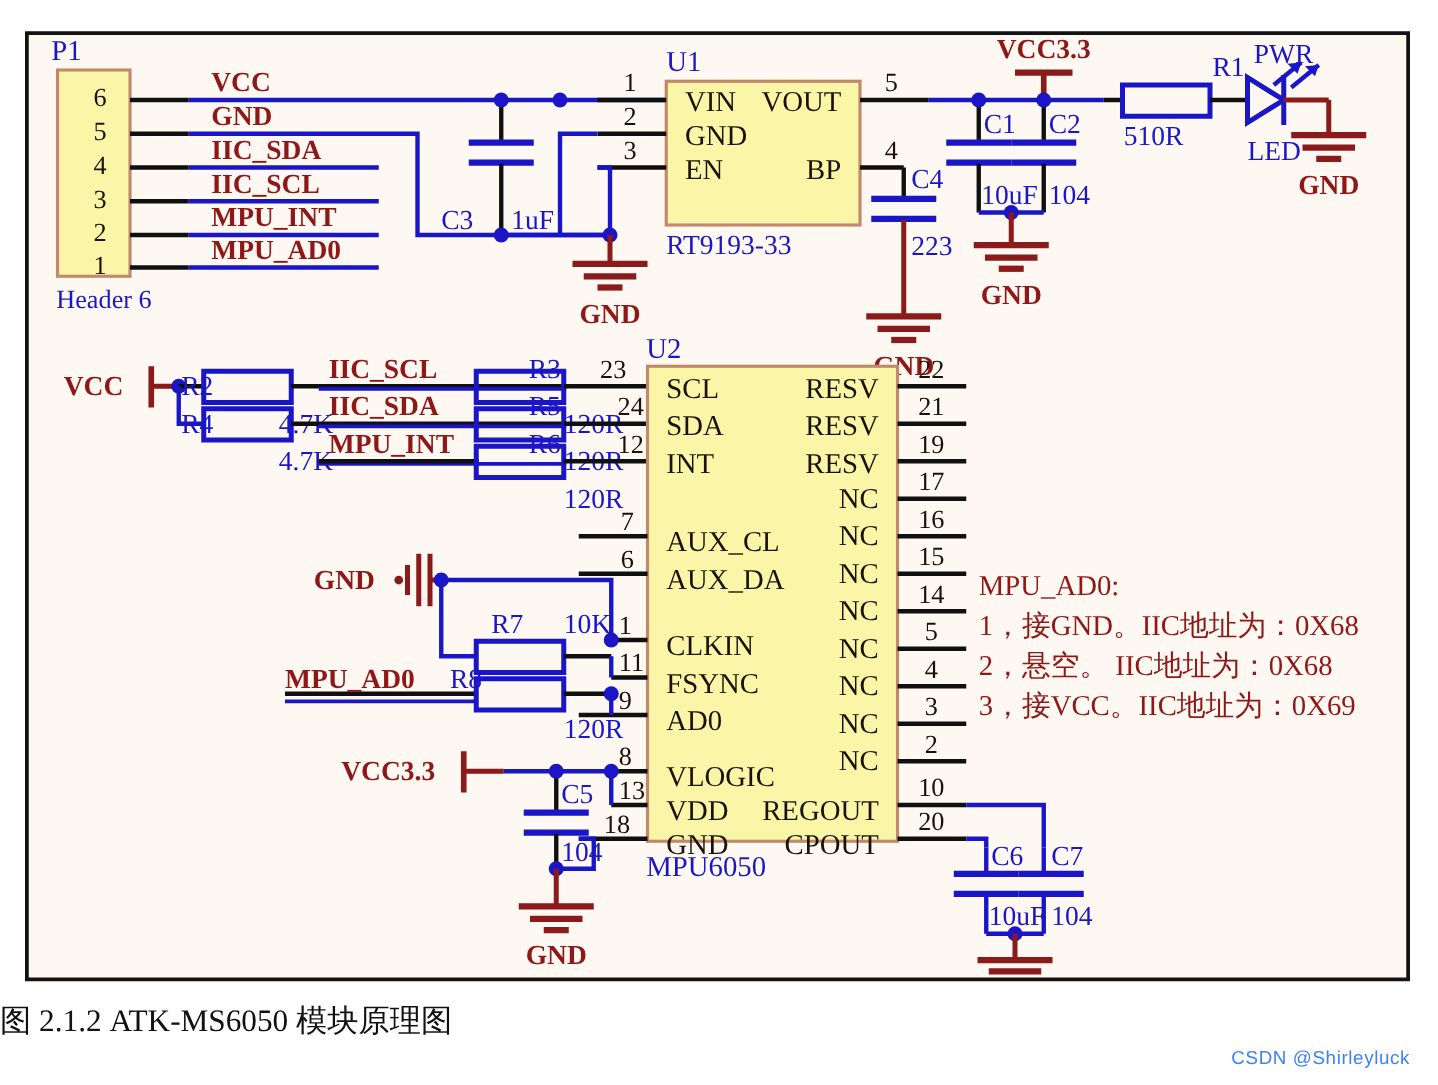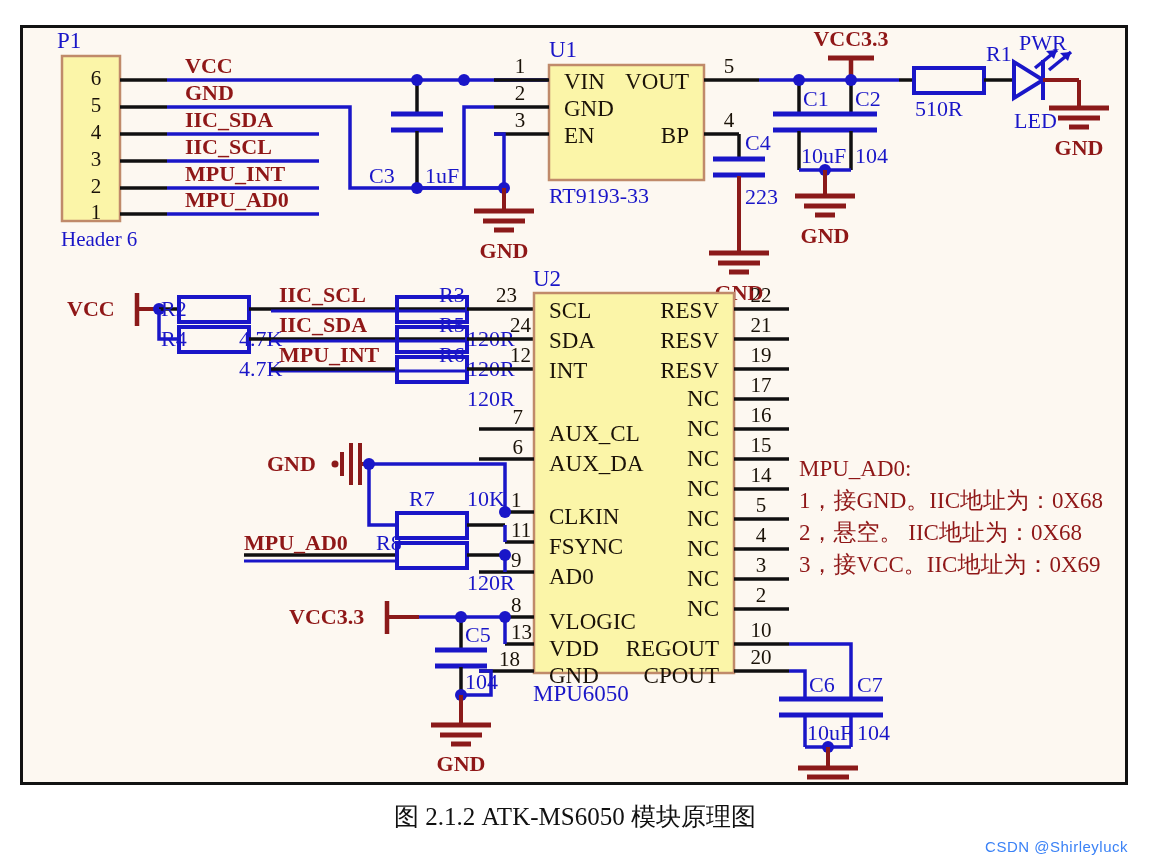--- a/index.html
+++ b/index.html
@@ -1,25 +1,25 @@
 <!DOCTYPE html>
 <html><head>
 <meta charset="utf-8">
 <style>
   html,body{margin:0;padding:0;background:#ffffff;}
   body{width:1150px;height:868px;font-family:"Liberation Serif",serif;}
   #root{position:relative;width:1150px;height:868px;background:#ffffff;}
   #sheet{position:absolute;left:20px;top:25px;width:1108px;height:760px;
-         background:#fdf8f1;border:3px solid #121212;box-sizing:border-box;padding-left:16px;}
+         background:#fdf8f1;border:3px solid #121212;box-sizing:border-box;}
   svg{display:block;}
   text{font-family:"Liberation Serif",serif;}
   .lbl-blue{fill:#1a16c8;}
   .lbl-red{fill:#8f1717;}
   .lbl-dark{fill:#1a1208;}
-  .caption{position:absolute;left:0;top:800px;width:1150px;text-align:center;
+  .caption{position:absolute;left:0;top:800px;width:1150px;text-align:left;
            font-size:25px;color:#111;font-family:"Liberation Serif",serif;}
   .watermark{position:absolute;right:22px;top:838px;font-size:15px;
              color:#3b82f6;font-family:"Liberation Sans",sans-serif;letter-spacing:.5px;}
 </style>
 </head>
 <body>
 
 <div id="root">
 
   <div id="sheet">

